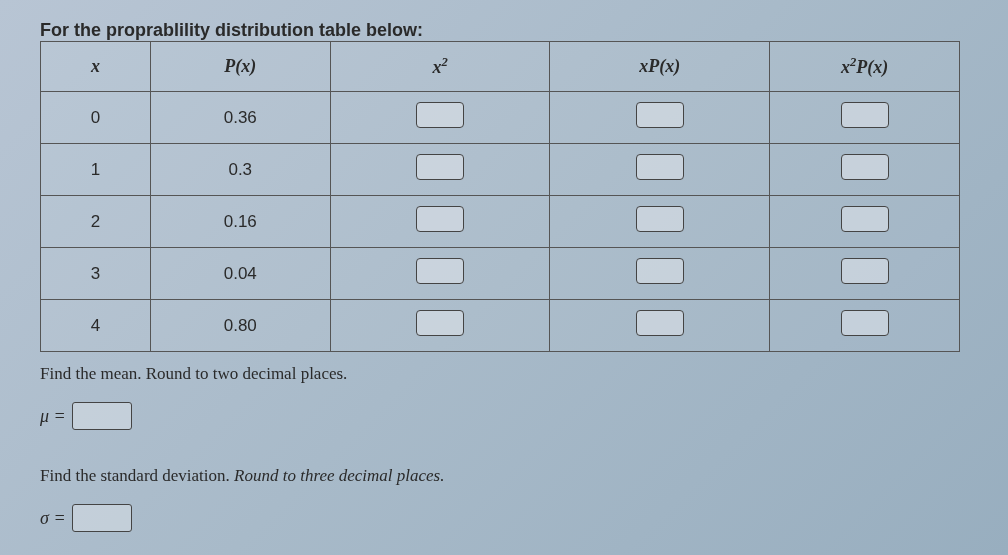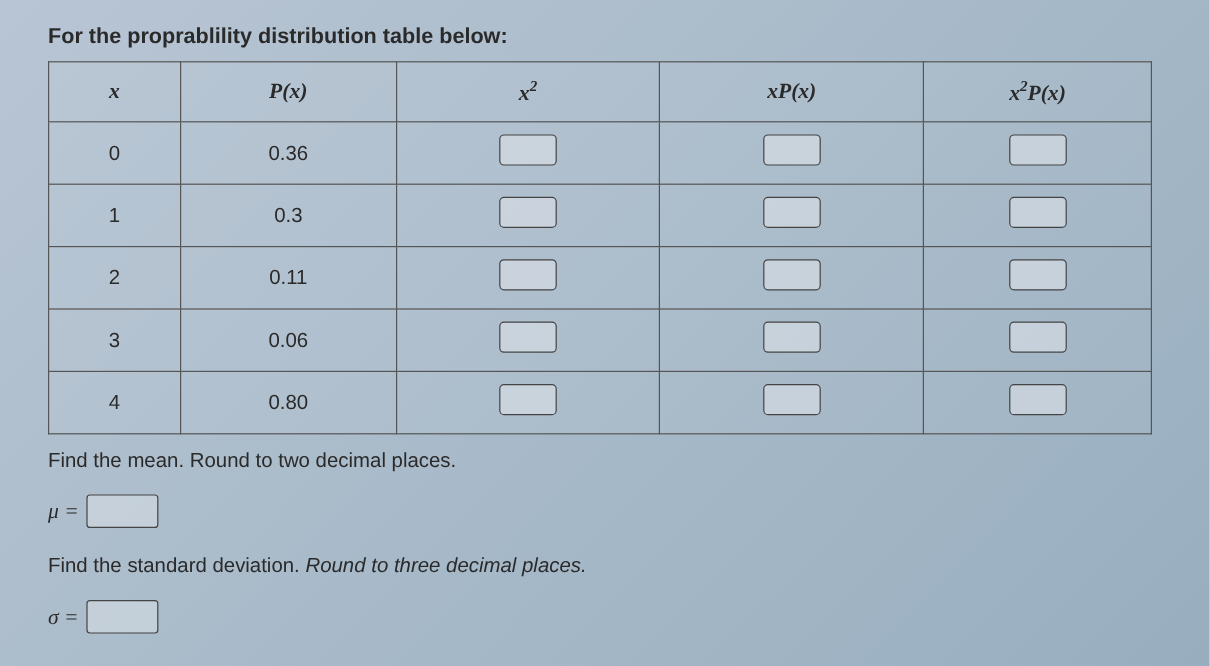--- a/index.html
+++ b/index.html
@@ -8,21 +8,20 @@
       background: linear-gradient(135deg, #b8c5d4 0%, #a8bac9 50%, #98aebf 100%);
       width: 1008px;
       height: 555px;
       padding: 20px 40px;
       color: #2a2a2a;
       font-size: 17px;
     }
     .prompt-title {
       font-weight: 600;
       font-size: 18px;
-      margin-bottom: 10px;
     }
     table {
       border-collapse: collapse;
       width: 920px;
       background: rgba(255,255,255,0.05);
     }
     th, td {
       border: 1px solid #555;
       padding: 10px 8px;
       text-align: center;
@@ -48,20 +47,21 @@
       display: inline-block;
       width: 48px;
       height: 26px;
       border: 1.5px solid #444;
       border-radius: 4px;
       background: rgba(220,225,232,0.6);
     }
     .instruction {
       margin-top: 12px;
       font-size: 17px;
+      font-family: Liberation Serif, serif;
     }
     .answer-row {
       margin-top: 18px;
       font-size: 18px;
       display: flex;
       align-items: center;
       gap: 6px;
     }
     .answer-label {
       font-style: italic;
@@ -106,28 +106,28 @@
     </tr>
     <tr>
       <td class="data-cell">1</td>
       <td class="data-cell">0.3</td>
       <td><span class="input-box"></span></td>
       <td><span class="input-box"></span></td>
       <td><span class="input-box"></span></td>
     </tr>
     <tr>
       <td class="data-cell">2</td>
-      <td class="data-cell">0.11</td>
+      <td class="data-cell">0.16</td>
       <td><span class="input-box"></span></td>
       <td><span class="input-box"></span></td>
       <td><span class="input-box"></span></td>
     </tr>
     <tr>
       <td class="data-cell">3</td>
-      <td class="data-cell">0.06</td>
+      <td class="data-cell">0.04</td>
       <td><span class="input-box"></span></td>
       <td><span class="input-box"></span></td>
       <td><span class="input-box"></span></td>
     </tr>
     <tr>
       <td class="data-cell">4</td>
       <td class="data-cell">0.80</td>
       <td><span class="input-box"></span></td>
       <td><span class="input-box"></span></td>
       <td><span class="input-box"></span></td>
@@ -135,20 +135,20 @@
   </tbody>
 </table>
 
 <div class="instruction">Find the mean. Round to two decimal places.</div>
 
 <div class="answer-row">
   <span class="answer-label">μ =</span>
   <span class="answer-box"></span>
 </div>
 
-<div class="instruction" style="margin-top:22px;">
+<div class="instruction" style="margin-top:36px;">
   <span>Find the standard deviation. <em>Round to three decimal places.</em></span>
 </div>
 
 <div class="answer-row">
   <span class="answer-label">σ =</span>
   <span class="answer-box"></span>
 </div>
 
 </body></html>

